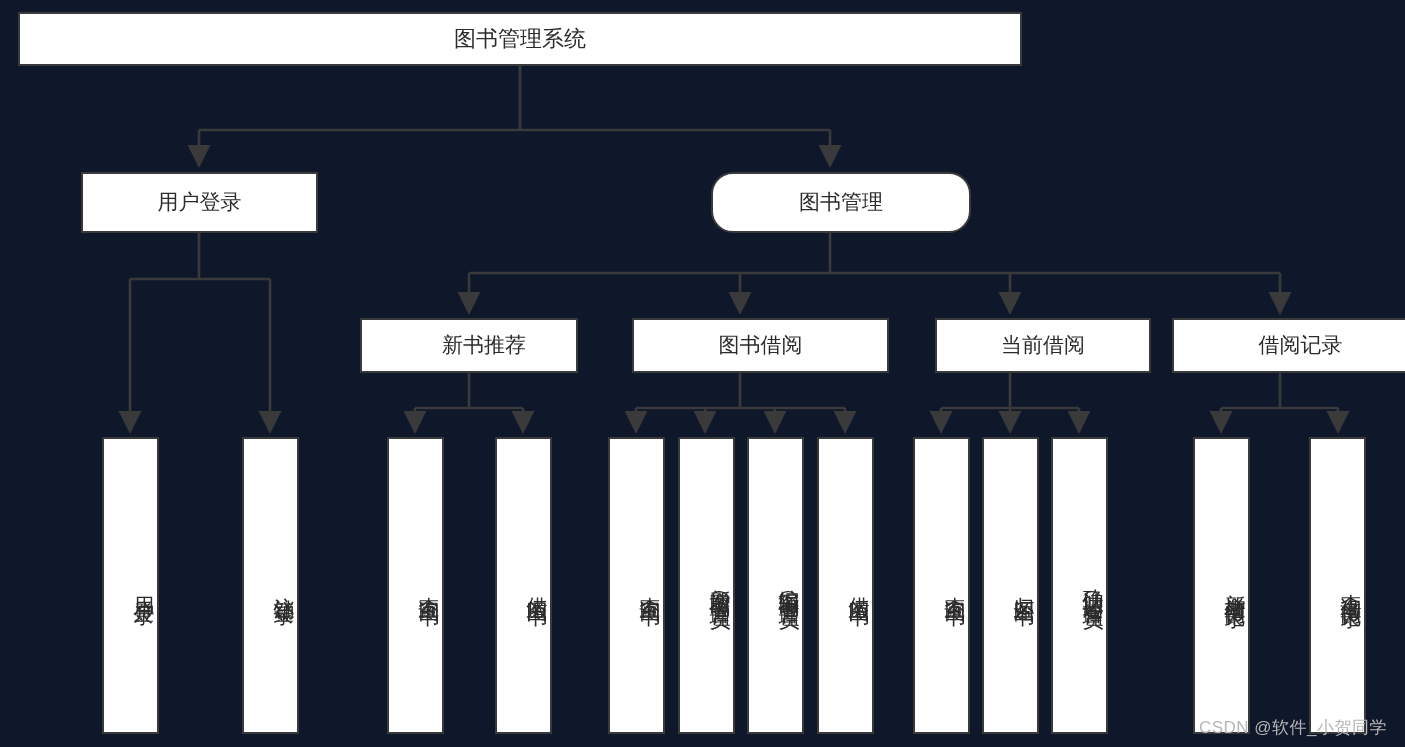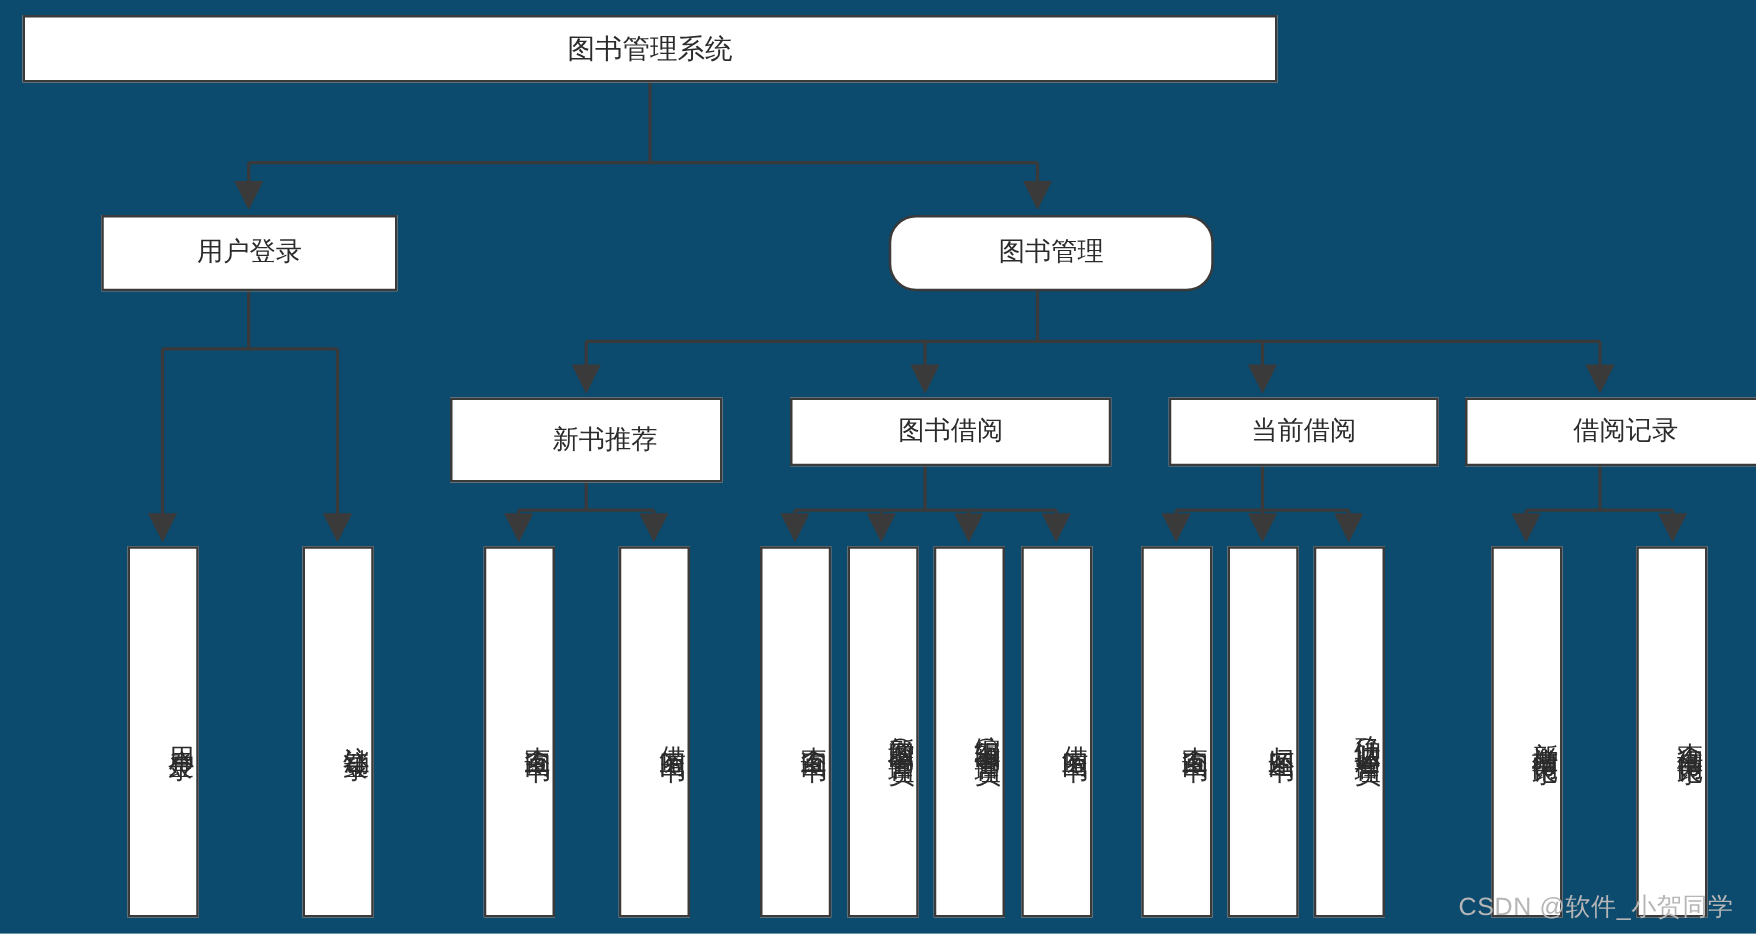--- a/index.html
+++ b/index.html
@@ -4,21 +4,21 @@
 <style>
   html,body{margin:0;padding:0;background:#ffffff;}
   body{
     font-family:"Liberation Sans","DejaVu Sans",sans-serif;
     color:#222222;
   }
   #canvas{
     position:relative;
     width:1405px;
     height:747px;
-    background:#0c4a6e;
+    background:#0f172a;
     overflow:hidden;
   }
   svg.wires{
     position:absolute;
     left:0; top:0;
     width:1405px; height:747px;
     pointer-events:none;
   }
   .node{
     position:absolute;
@@ -48,21 +48,21 @@
   }
   .node.leaf .lbl{
     writing-mode:vertical-rl;
     text-orientation:upright;
     white-space:nowrap;
   }
   .watermark{
     position:absolute;
     right:18px;
     bottom:8px;
-    font-size:20px;
+    font-size:17px;
     color:#b6b6b6;
     z-index:5;
     white-space:nowrap;
     letter-spacing:0.5px;
     margin-left:44px;
   }
 </style>
 </head>
 <body>
 
@@ -124,21 +124,21 @@
     <span class="lbl">图书管理系统</span>
   </div>
 
   <div class="node lvl2" style="left:81px; top:172px; width:237px; height:61px;">
     <span class="lbl">用户登录</span>
   </div>
   <div class="node lvl2" style="left:711px; top:172px; width:260px; height:61px;border-radius:22px;">
     <span class="lbl">图书管理</span>
   </div>
 
-  <div class="node lvl3" style="left:360px; top:318px; width:218px; height:68px;padding-left:30px;">
+  <div class="node lvl3" style="left:360px; top:318px; width:218px; height:55px;padding-left:30px;">
     <span class="lbl">新书推荐</span>
   </div>
   <div class="node lvl3" style="left:632px; top:318px; width:257px; height:55px;">
     <span class="lbl">图书借阅</span>
   </div>
   <div class="node lvl3" style="left:902px; top:318px; width:216px; height:55px;margin-left:33px;">
     <span class="lbl">当前借阅</span>
   </div>
   <div class="node lvl3" style="left:1172px; top:318px; width:257px; height:55px;text-align:right;">
     <span class="lbl">借阅记录</span>

